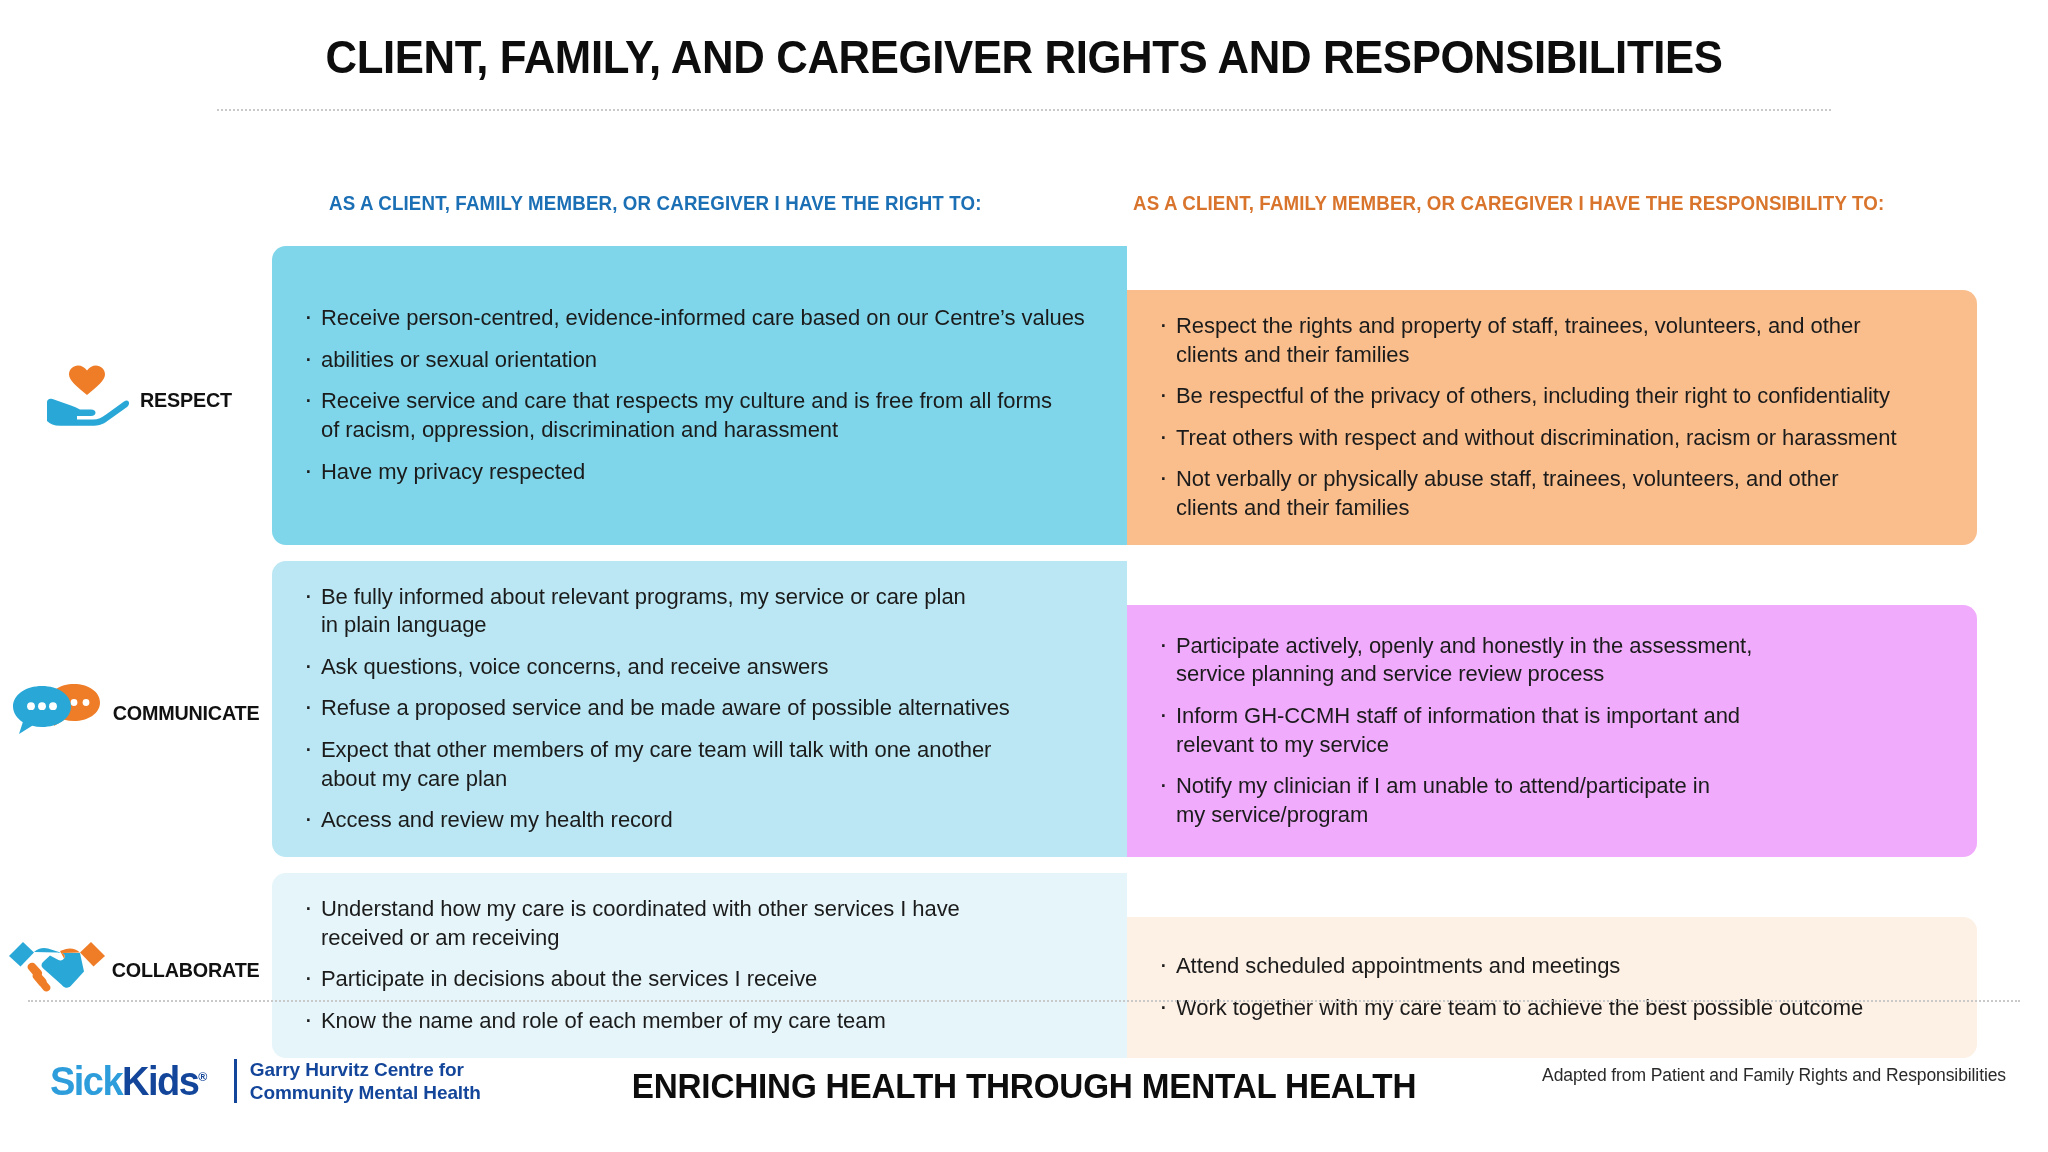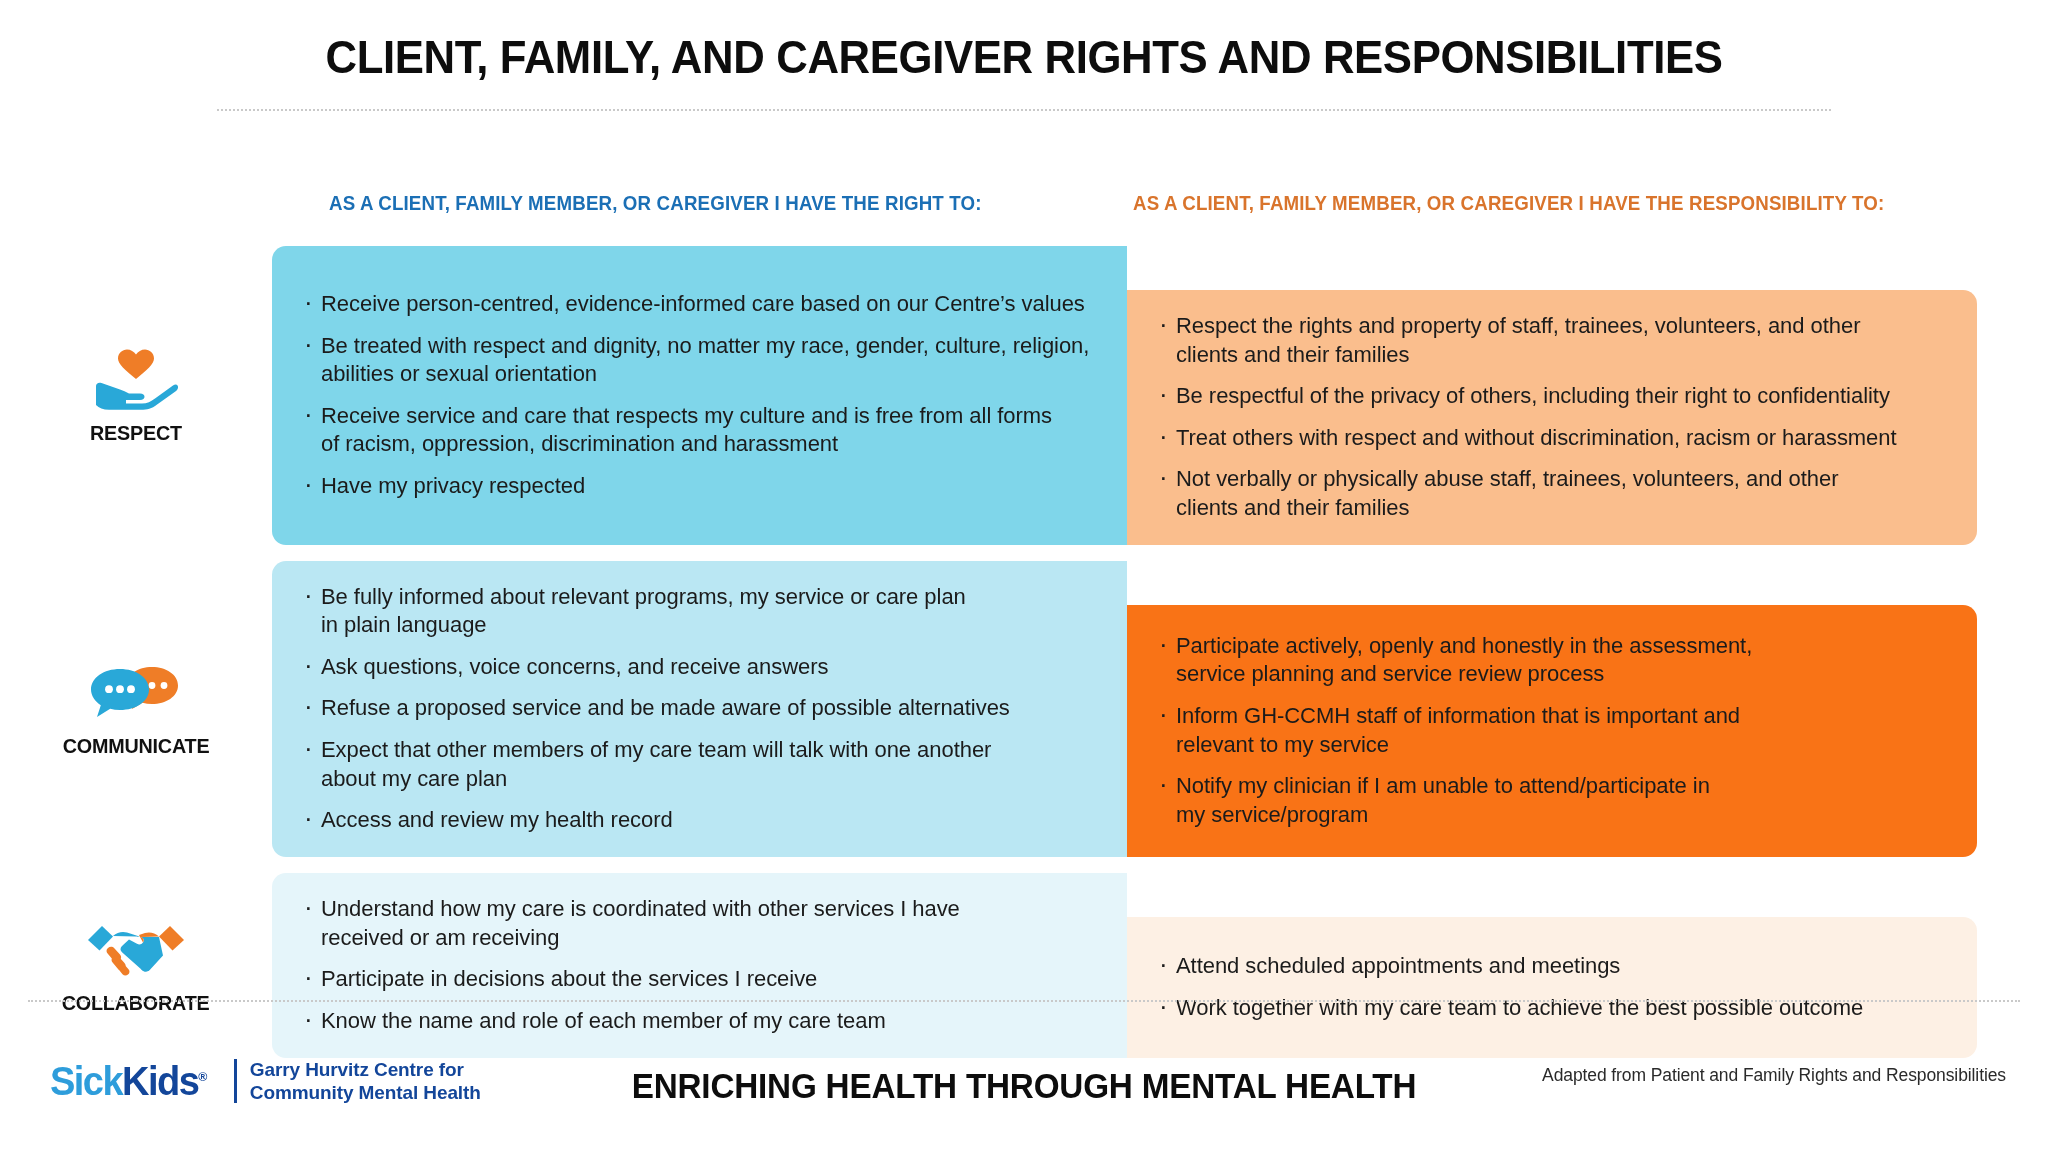--- a/index.html
+++ b/index.html
@@ -46,21 +46,21 @@
   }
   .col-head.left{ left:329px; transform-origin:left center; color:#1b6fb5; }
   .col-head.right{ left:1133px; transform-origin:left center; color:#d9742c; }
 
   
   .matrix{ position:absolute; left:0; top:246px; width:2048px; }
   .row{ position:relative; display:flex; margin-bottom:16px; }
 
   .gutter{
     width:272px; flex:0 0 272px;
-    display:flex; flex-direction:column;
+    display:flex; flex-direction:row;
     align-items:center; justify-content:center;
   }
   .icon-box{
     width:100px; height:66px;
     display:flex; align-items:center; justify-content:center;
   }
   .cat-label{
     margin-top:9px;
     font-family:"Liberation Sans Narrow","Liberation Sans",sans-serif;
     font-weight:700;
@@ -178,21 +178,21 @@
       <path fill="#29a8d8" d="M3 38 C3 35.5 5.5 34 8.5 35 L27 41.5 C30 42.5 33 44 36 45.5 L47 45.5 C50 45.5 51.5 47 51.5 48.8 C51.5 50.6 50 52 47 52 L33 52 L33 55.5 L49 55.5 C54 55.5 58 53.5 62 50.5 L80 37.5 C83 35.4 85.5 37 85 39.8 C84.7 41.5 83.6 42.7 82 43.8 L62 58 C57 61.5 52 61.8 46 61.8 L16 61.8 C10 61.8 6 60 3 57 Z"></path>
       <path fill="#29a8d8" d="M45 31 L45 39.5 C45 41 44 42 42.5 42 C41 42 40 41 40 39.5 L40 31 Z" opacity="0"></path>
       <path fill="#29a8d8" d="M51 34 C51 31.6 53 30 55 31.6 L63 37 L57 41 Z" opacity="0"></path>
     </svg>
           </div>
       <div class="cat-label">RESPECT</div>
     </div>
     <div class="panel left" style="background:#7fd6ea;min-height:181px">
       <ul class="bullets">
             <li><span>Receive person-centred, evidence-informed care based on our Centre’s values</span></li>
-            <li><span>Be treated with respect and dignity, no matter my race, gender, culture, religion,</span><span class="l2">abilities or sexual orientation</span></li>
+            <li><span class="l2">abilities or sexual orientation</span></li>
             <li><span>Receive service and care that respects my culture and is free from all forms</span><span class="l2">of racism, oppression, discrimination and harassment</span></li>
             <li><span>Have my privacy respected</span></li>
           </ul>
     </div>
     <div class="panel right" style="background:#fabe8d;min-height:181px">
       <ul class="bullets">
             <li><span>Respect the rights and property of staff, trainees, volunteers, and other</span><span class="l2">clients and their families</span></li>
             <li><span>Be respectful of the privacy of others, including their right to confidentiality</span></li>
             <li><span>Treat others with respect and without discrimination, racism or harassment</span></li>
             <li><span>Not verbally or physically abuse staff, trainees, volunteers, and other</span><span class="l2">clients and their families</span></li>
@@ -216,21 +216,21 @@
     </div>
     <div class="panel left" style="background:#bae7f3;min-height:213px">
       <ul class="bullets">
             <li><span>Be fully informed about relevant programs, my service or care plan</span><span class="l2">in plain language</span></li>
             <li><span>Ask questions, voice concerns, and receive answers</span></li>
             <li><span>Refuse a proposed service and be made aware of possible alternatives</span></li>
             <li><span>Expect that other members of my care team will talk with one another</span><span class="l2">about my care plan</span></li>
             <li><span>Access and review my health record</span></li>
           </ul>
     </div>
-    <div class="panel right" style="background:#f97316;min-height:213px">
+    <div class="panel right" style="background:#f0abfc;min-height:213px">
       <ul class="bullets">
             <li><span>Participate actively, openly and honestly in the assessment,</span><span class="l2">service planning and service review process</span></li>
             <li><span>Inform GH-CCMH staff of information that is important and</span><span class="l2">relevant to my service</span></li>
             <li><span>Notify my clinician if I am unable to attend/participate in</span><span class="l2">my service/program</span></li>
           </ul>
     </div>
   </div>
   <div class="row">
     <div class="gutter">
       <div class="icon-box">

